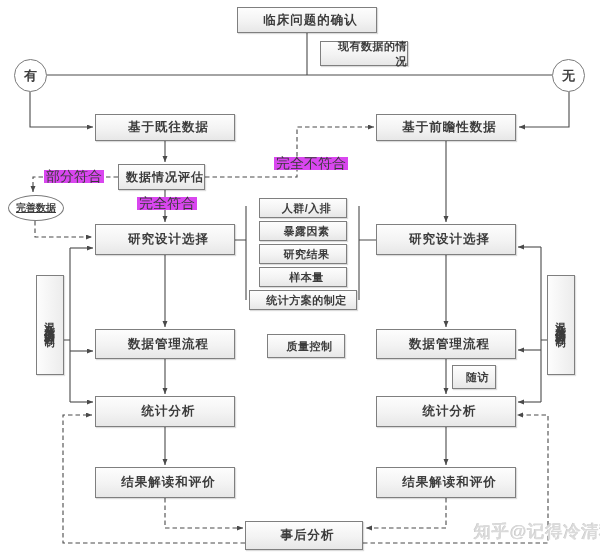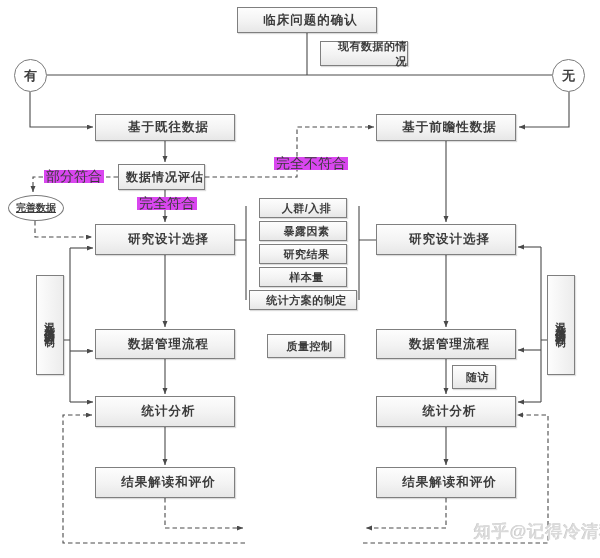--- a/index.html
+++ b/index.html
@@ -117,20 +117,21 @@
   <div class="box sm" style="left:452px;top:365px;width:44px;height:24px">随访</div>
 
   <div class="box" style="left:95px;top:396px;width:140px;height:31px">统计分析</div>
 
   <div class="box" style="left:376px;top:396px;width:140px;height:31px">统计分析</div>
 
   <div class="box" style="left:95px;top:467px;width:140px;height:31px">结果解读和评价</div>
 
   <div class="box" style="left:376px;top:467px;width:140px;height:31px">结果解读和评价</div>
 
+  <div class="box" style="left:245px;top:521px;width:118px;height:29px">事后分析</div>
 
   <div class="vbox" style="left:36px;top:275px;width:28px;height:100px">混杂及偏倚的控制*</div>
 
   <div class="vbox" style="left:547px;top:275px;width:28px;height:100px">混杂及偏倚的控制*</div>
 
   <div class="lbl" style="left:44px;top:170px">部分符合</div>
 
   <div class="lbl" style="left:137px;top:197px">完全符合</div>
 
   <div class="lbl" style="left:274px;top:157px">完全不符合</div>

